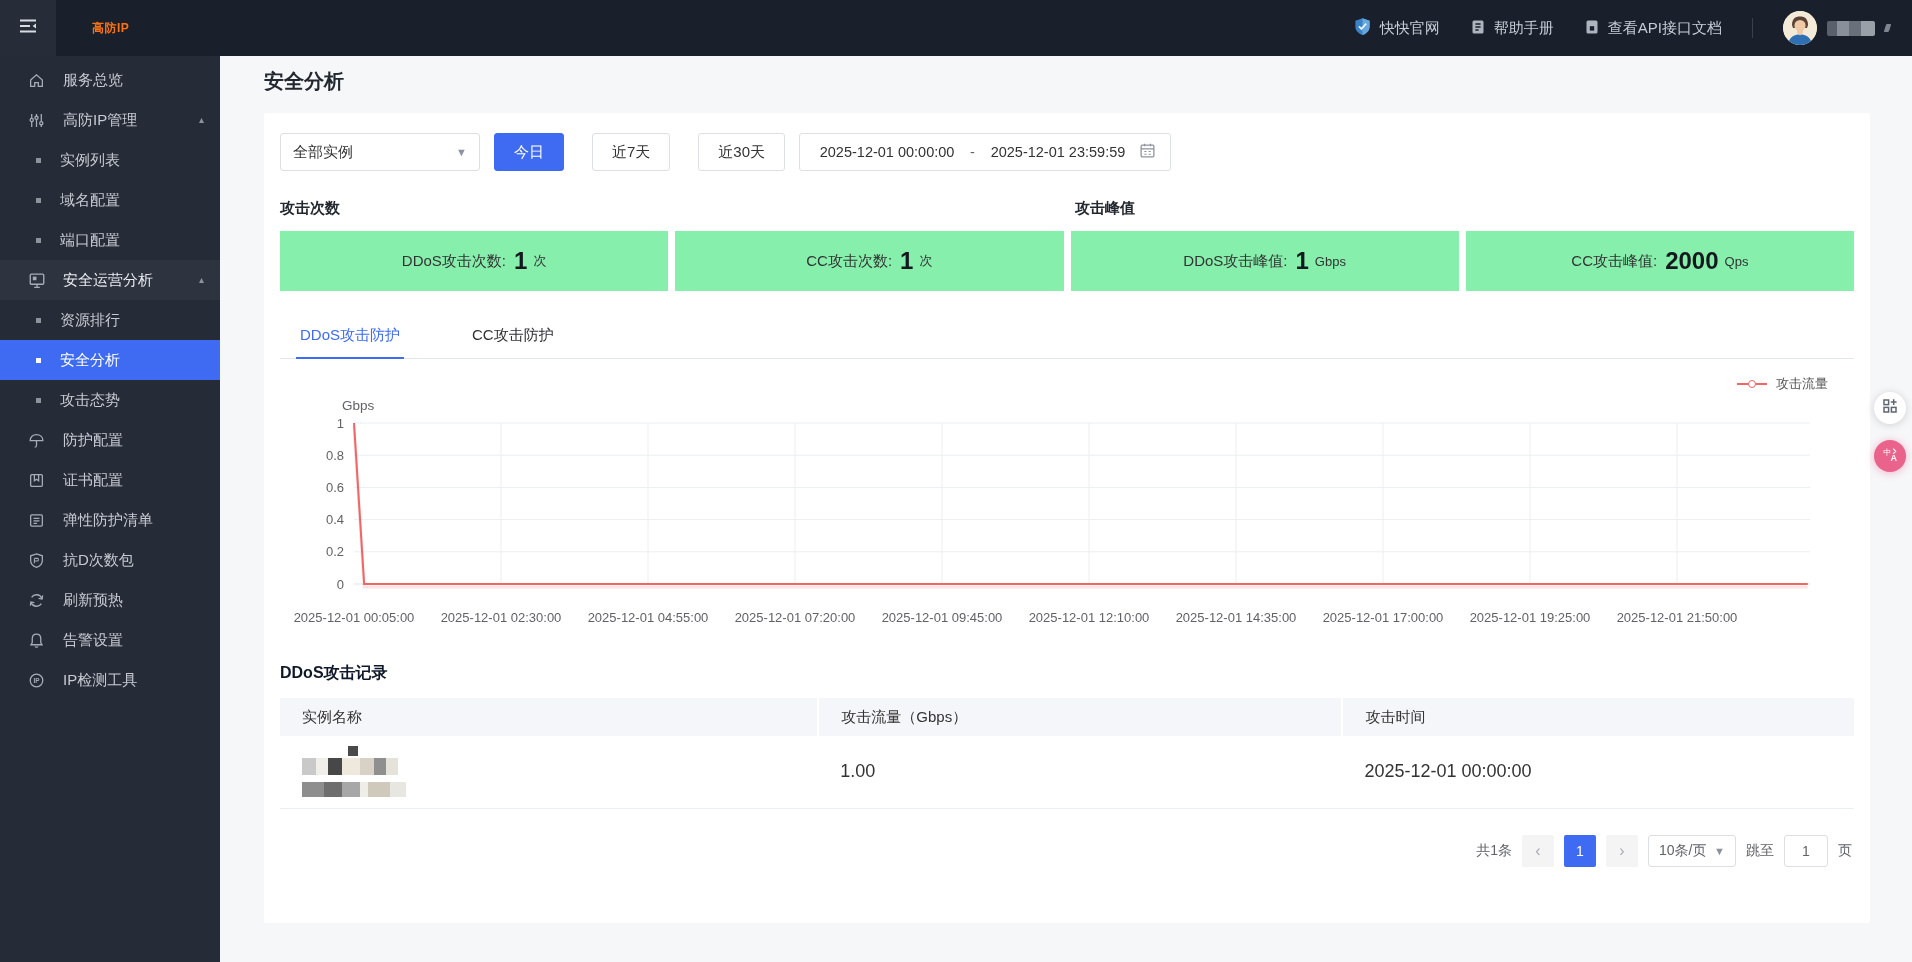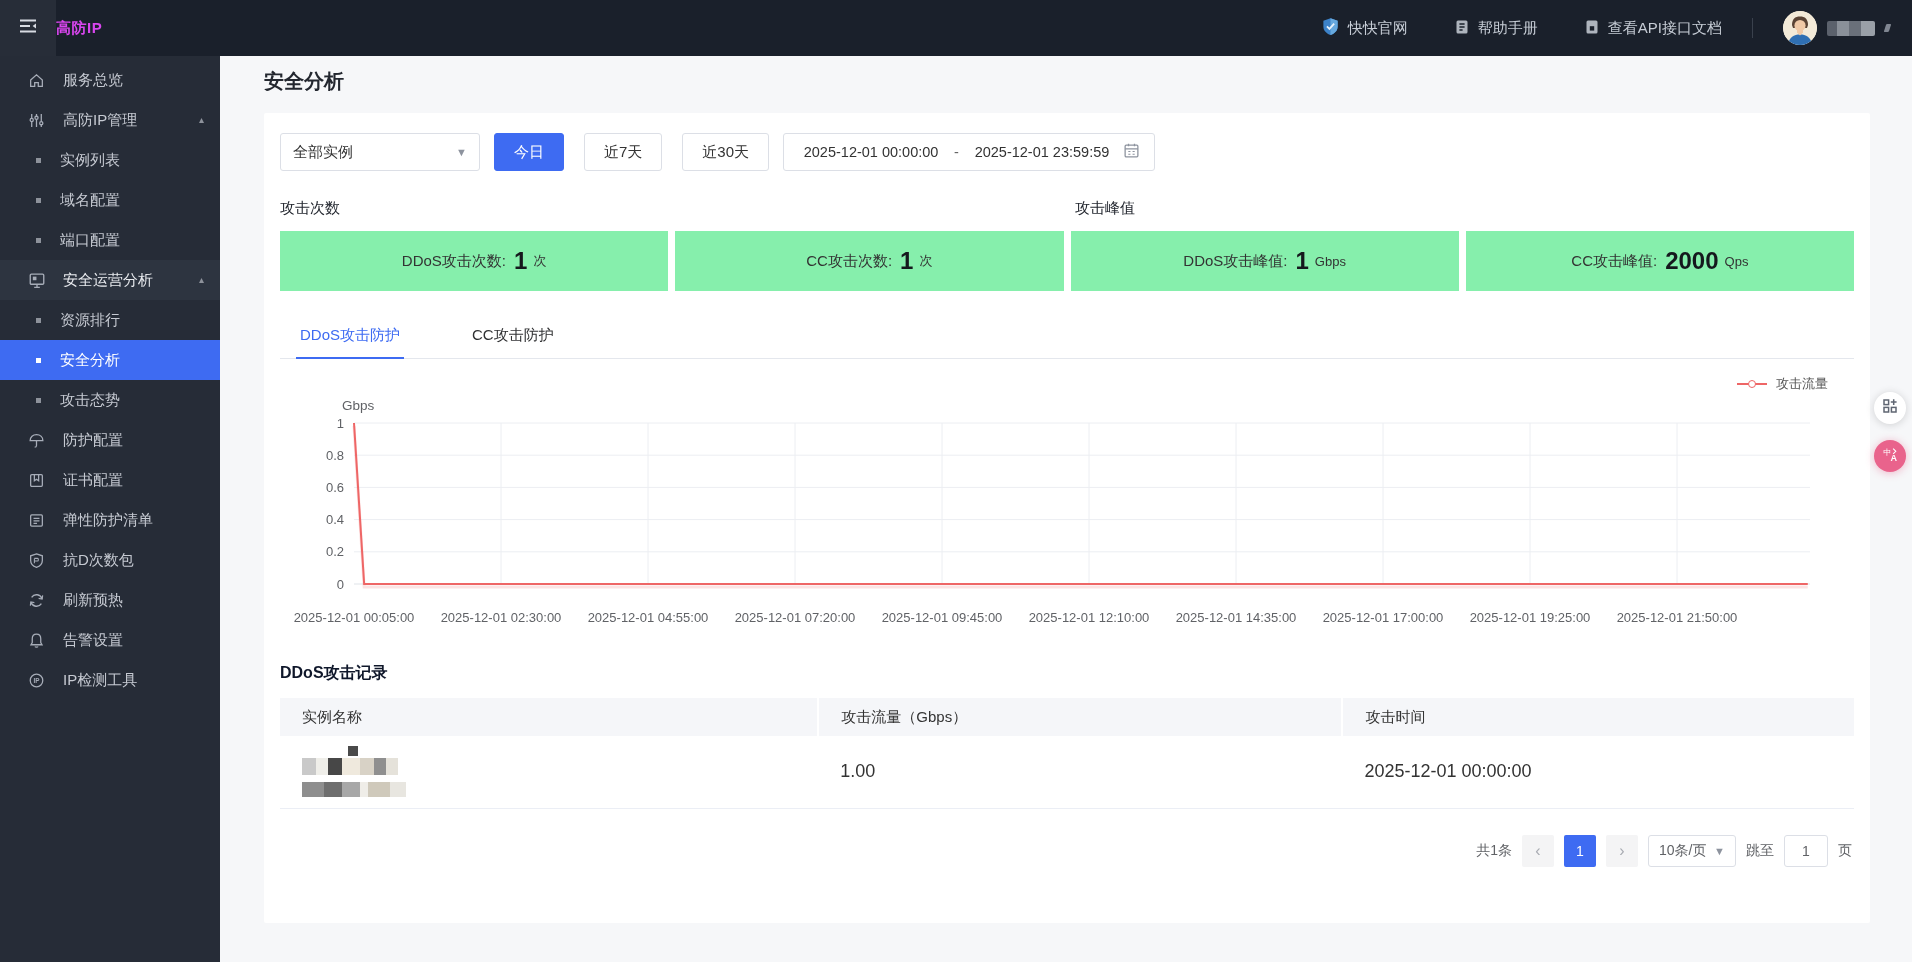--- a/index.html
+++ b/index.html
@@ -1,21 +1,21 @@
 <!DOCTYPE html>
 <html><head>
 <meta charset="utf-8">
 <style>
 *{margin:0;padding:0;box-sizing:border-box}
 html,body{width:1912px;height:962px;overflow:hidden}
 body{font-family:"Liberation Sans","DejaVu Sans",sans-serif;background:#f6f7f9;color:#303133}
 
 .topbar{position:fixed;top:0;left:0;right:0;height:56px;background:#1a202b;display:flex;align-items:center;z-index:30}
 .burger-box{width:56px;height:56px;background:#272d38;display:flex;align-items:center;justify-content:center;cursor:pointer;flex:0 0 56px}
-.logo{color:#d946ef;font-size:15px;font-weight:bold;letter-spacing:.5px}
+.logo{color:#f97316;font-size:12px;font-weight:bold;margin-left:36px;letter-spacing:.5px}
 .topbar-right{margin-left:auto;display:flex;align-items:center;gap:30px;padding-right:22px;color:#c6ccd5;font-size:15px}
 .top-link{display:flex;align-items:center;gap:8px;cursor:pointer;white-space:nowrap}
 .top-divider{width:1px;height:20px;background:#3a414d}
 .user-zone{display:flex;align-items:center;gap:10px;cursor:pointer}
 .avatar{width:34px;height:34px;border-radius:50%;overflow:hidden;background:#f3ead8;flex:0 0 34px}
 .mosaic-user{width:48px;height:15px;border-radius:2px;background:linear-gradient(90deg,#5b616c 0 10px,#8a9099 10px 22px,#6a707a 22px 34px,#9aa0a8 34px 48px)}
 .user-caret{width:5px;height:8px;background:#9aa0ab;transform:skewX(-18deg);border-radius:1px;opacity:.8}
 
 .sidebar{position:fixed;top:56px;left:0;bottom:0;width:220px;background:#262c37;padding-top:4px;z-index:20}
 .side-item{height:40px;display:flex;align-items:center;padding:0 16px 0 27px;color:#c6cad2;font-size:15px;cursor:pointer}
@@ -37,21 +37,21 @@
 .filters{display:flex;gap:14px;align-items:center}
 .select-box{width:200px;height:38px;border:1px solid #dcdfe6;border-radius:3px;background:#fff;display:flex;align-items:center;justify-content:space-between;padding:0 12px;font-size:15px;color:#333;cursor:pointer}
 .select-caret{color:#8d939e;font-size:11px}
 .btn{height:38px;padding:0 19px;border:1px solid #dcdfe6;border-radius:3px;background:#fff;font-size:15px;color:#333;cursor:pointer;font-family:inherit}
 .btn.primary{background:#3e6bf2;border-color:#3e6bf2;color:#fff}
 .daterange{height:38px;width:372px;border:1px solid #dcdfe6;border-radius:3px;background:#fff;display:flex;align-items:center;padding:0 14px;font-size:14.5px;color:#333;gap:8px}
 .daterange .dt{flex:1;text-align:center;white-space:nowrap}
 .daterange .dsep{color:#666;padding:0 2px}
 
 .stat-titles{position:relative;margin-top:28px;height:20px}
-.stat-title{font-size:15px;font-weight:normal;color:#23272f;position:absolute;top:0}
+.stat-title{font-size:15px;font-weight:bold;color:#23272f;position:absolute;top:0}
 .stat-title.right{left:calc(50% + 8px)}
 .stat-cards{display:flex;gap:7px;margin-top:12px}
 .stat-card{flex:1;height:60px;background:#86efac;display:flex;align-items:center;justify-content:center;font-size:15px;color:#333}
 .stat-value{font-size:24px;font-weight:bold;color:#15181d;margin:0 6px 0 8px}
 .stat-unit{font-size:13px;color:#333}
 
 .tabs{display:flex;gap:64px;margin-top:26px;border-bottom:1px solid #e4e7ed;padding-left:16px}
 .tab{padding:9px 4px 12px;font-size:15px;color:#303133;cursor:pointer;position:relative;margin-bottom:-1px}
 .tab.active{color:#3e6bf2;border-bottom:2px solid #3e6bf2}
 
@@ -89,21 +89,21 @@
   <div class="burger-box">
     <span>
       <svg width="22" height="22" viewBox="0 0 22 22" fill="none" stroke="#d7dbe2" stroke-width="1.9">
         <path d="M3 5.5 H19 M3 11 H13 M3 16.5 H19"></path>
         <path d="M19 8.6 L15.6 11 L19 13.4 Z" fill="#d7dbe2" stroke="none"></path>
       </svg>
     </span>
   </div>
   <div class="logo">高防IP</div>
   <div class="topbar-right">
-    <div style="display:flex;align-items:center;gap:46px">
+    <div style="display:flex;align-items:center;gap:30px">
         <div class="top-link">
           <span class="ic"><svg width="19" height="19" viewBox="0 0 16 16">
               <path d="M8 1 L14 3.1 V8 C14 11.6 11.4 13.9 8 15.2 C4.6 13.9 2 11.6 2 8 V3.1 Z" fill="#3c82c9"></path>
               <path d="M8 1 L14 3.1 V8 C14 11.6 11.4 13.9 8 15.2 Z" fill="#66a8de"></path>
               <path d="M5 7.9 L7.1 10 L11.1 5.6" stroke="#e8f2fb" stroke-width="1.5" fill="none"></path>
             </svg></span>
           <span>快快官网</span>
         </div>
         <div class="top-link">
           <span class="ic"><svg width="16" height="16" viewBox="0 0 16 16">
@@ -269,21 +269,21 @@
   </div>
   <div class="page-title">安全分析</div>
 
   <div class="card">
 
     <div class="filters">
       <div class="select-box">
         <span>全部实例</span>
         <span class="select-caret">▼</span>
       </div>
-      <div style="display:flex;gap:20px">
+      <div style="display:flex;gap:28px">
           <button class="btn primary">今日</button>
           <button class="btn">近7天</button>
           <button class="btn">近30天</button>
         </div>
       <div class="daterange">
         <span class="dt">2025-12-01 00:00:00</span>
         <span class="dsep">-</span>
         <span class="dt">2025-12-01 23:59:59</span>
         <span>
           <svg width="17" height="17" viewBox="0 0 16 16" fill="none" stroke="#8d939e" stroke-width="1.2">

